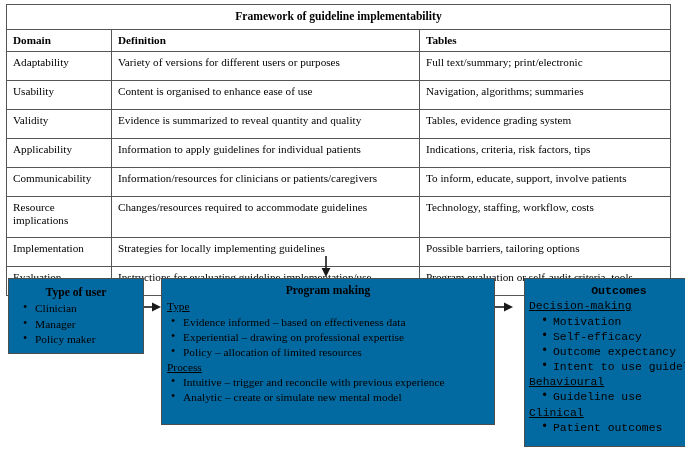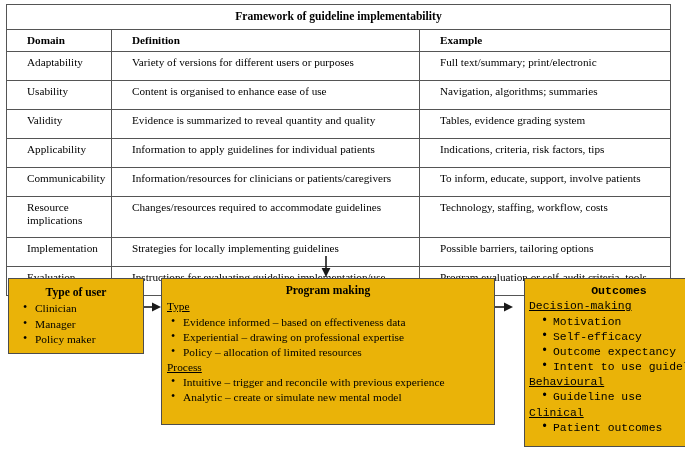--- a/index.html
+++ b/index.html
@@ -28,21 +28,21 @@
     left: 6px;
     top: 4px;
     width: 664px;
     border-collapse: collapse;
     table-layout: fixed;
     font-size: 11.2px;
     line-height: 1.15;
   }
   .framework-table td, .framework-table th {
     border: 1px solid #555555;
-    padding: 4px 6px 4px 20px;
+    padding: 4px 6px 4px 6px;
     text-align: left;
     vertical-align: top;
     font-weight: normal;
     font-size: 11.2px;
   }
   .framework-table .title-cell {
     text-align: center;
     font-weight: bold;
     padding: 5px 6px 6px 6px;
     font-size: 11.6px;
@@ -58,21 +58,21 @@
     height: 20px;
   }
   .framework-table tbody tr.tall-row td {
     height: 32px;
   }
 
   
   .node-box {
     position: absolute;
     border: 1.5px solid #4d4d4d;
-    background: #eab308;
+    background: #0369a1;
     box-sizing: border-box;
     font-size: 11.4px;
     line-height: 1.33;
   }
   .node-title {
     text-align: center;
     font-weight: bold;
     font-size: 11.6px;
     margin: 4px 0 1px 0;
   }
@@ -134,21 +134,21 @@
         <col class="col-def">
         <col class="col-ex">
     </colgroup>
     <tbody>
       <tr>
         <td class="title-cell" colspan="3">Framework of guideline implementability</td>
       </tr>
       <tr class="hdr">
         <td>Domain</td>
         <td>Definition</td>
-        <td>Example</td>
+        <td>Tables</td>
       </tr>
 
       <tr class="body-row">
         <td>Adaptability</td>
         <td>Variety of versions for different users or purposes</td>
         <td>Full text/summary; print/electronic</td>
       </tr>
       <tr class="body-row">
         <td>Usability</td>
         <td>Content is organised to enhance ease of use</td>

